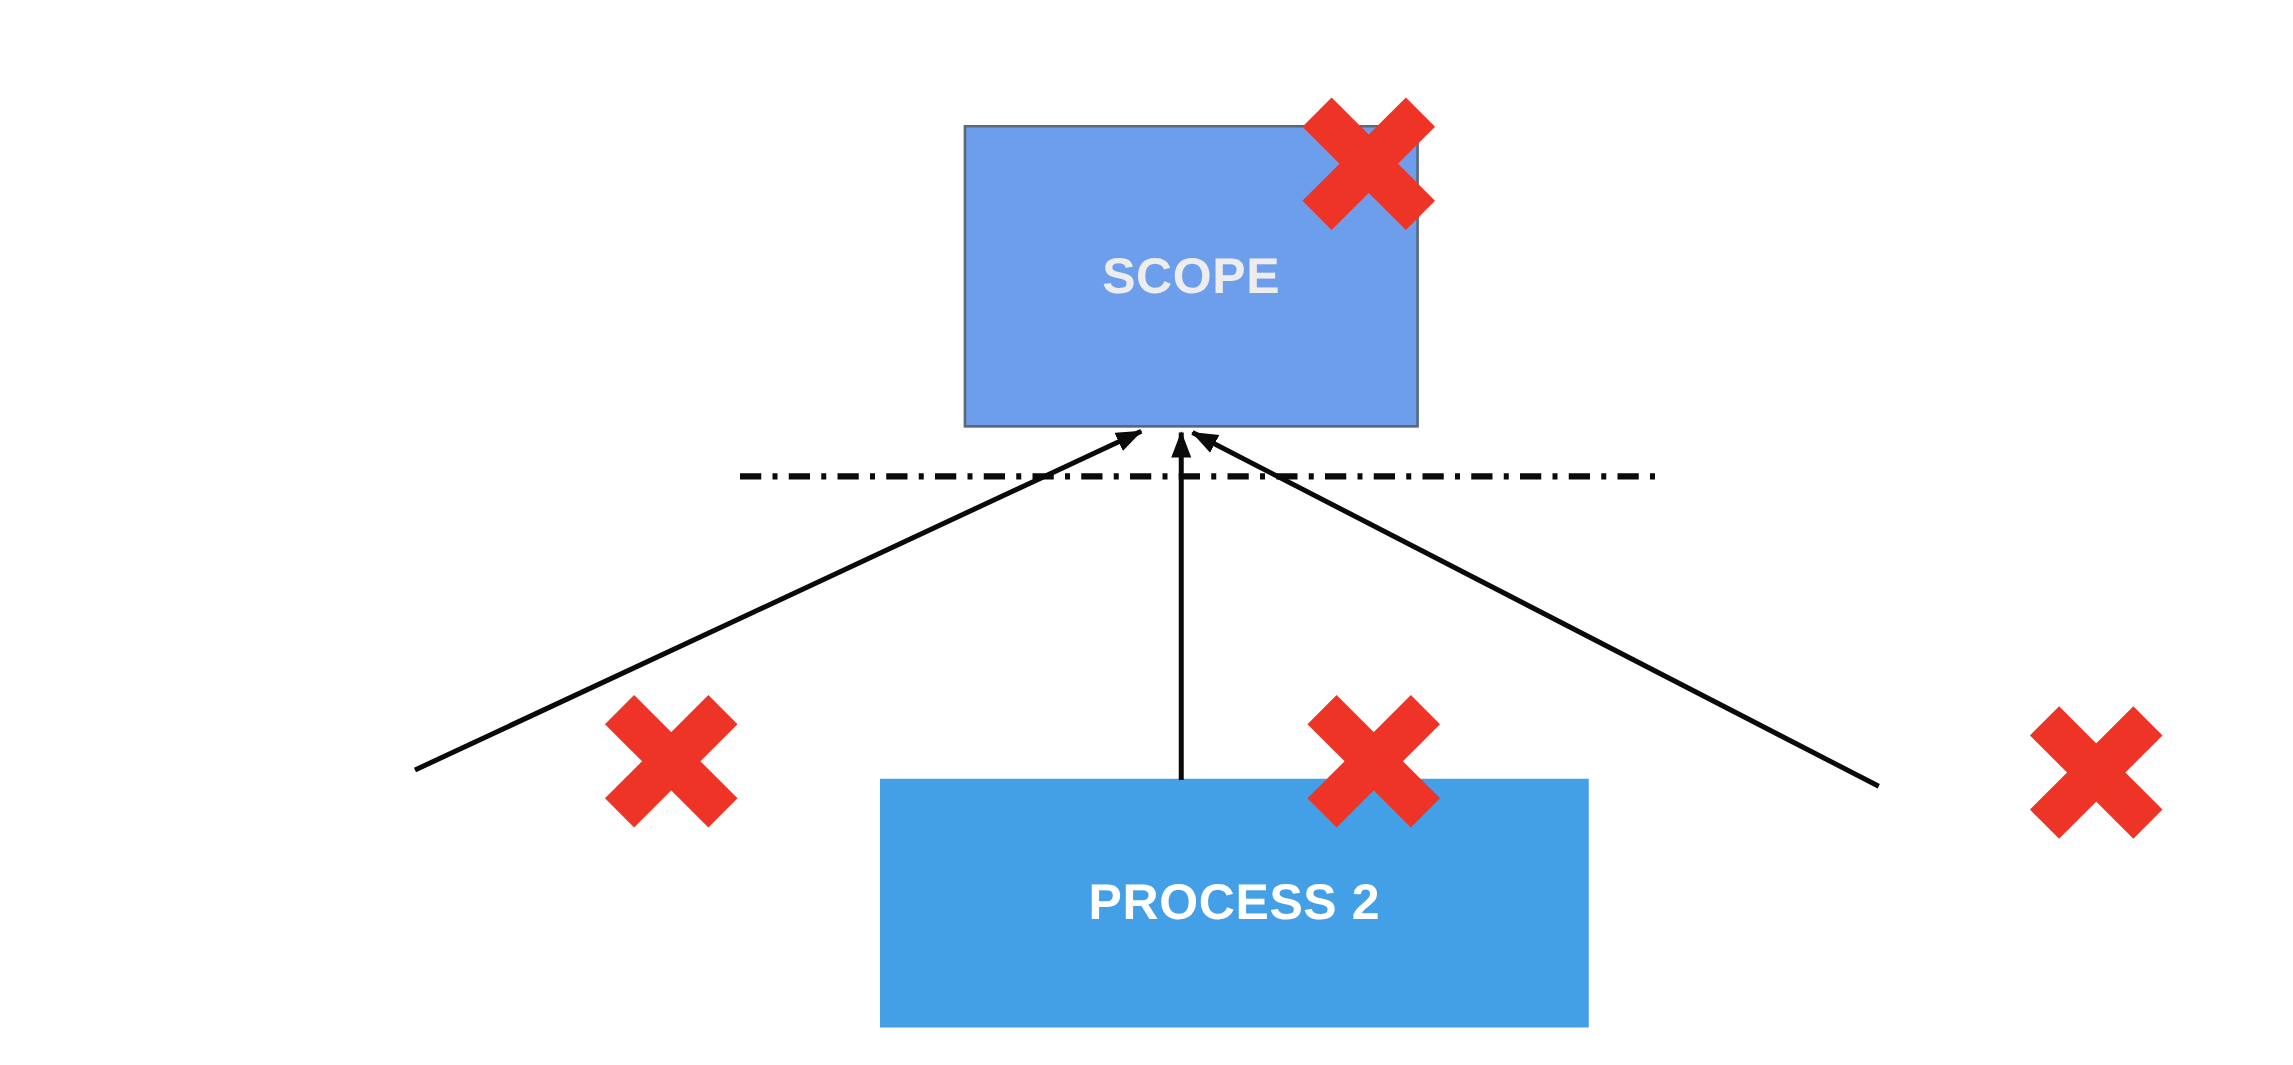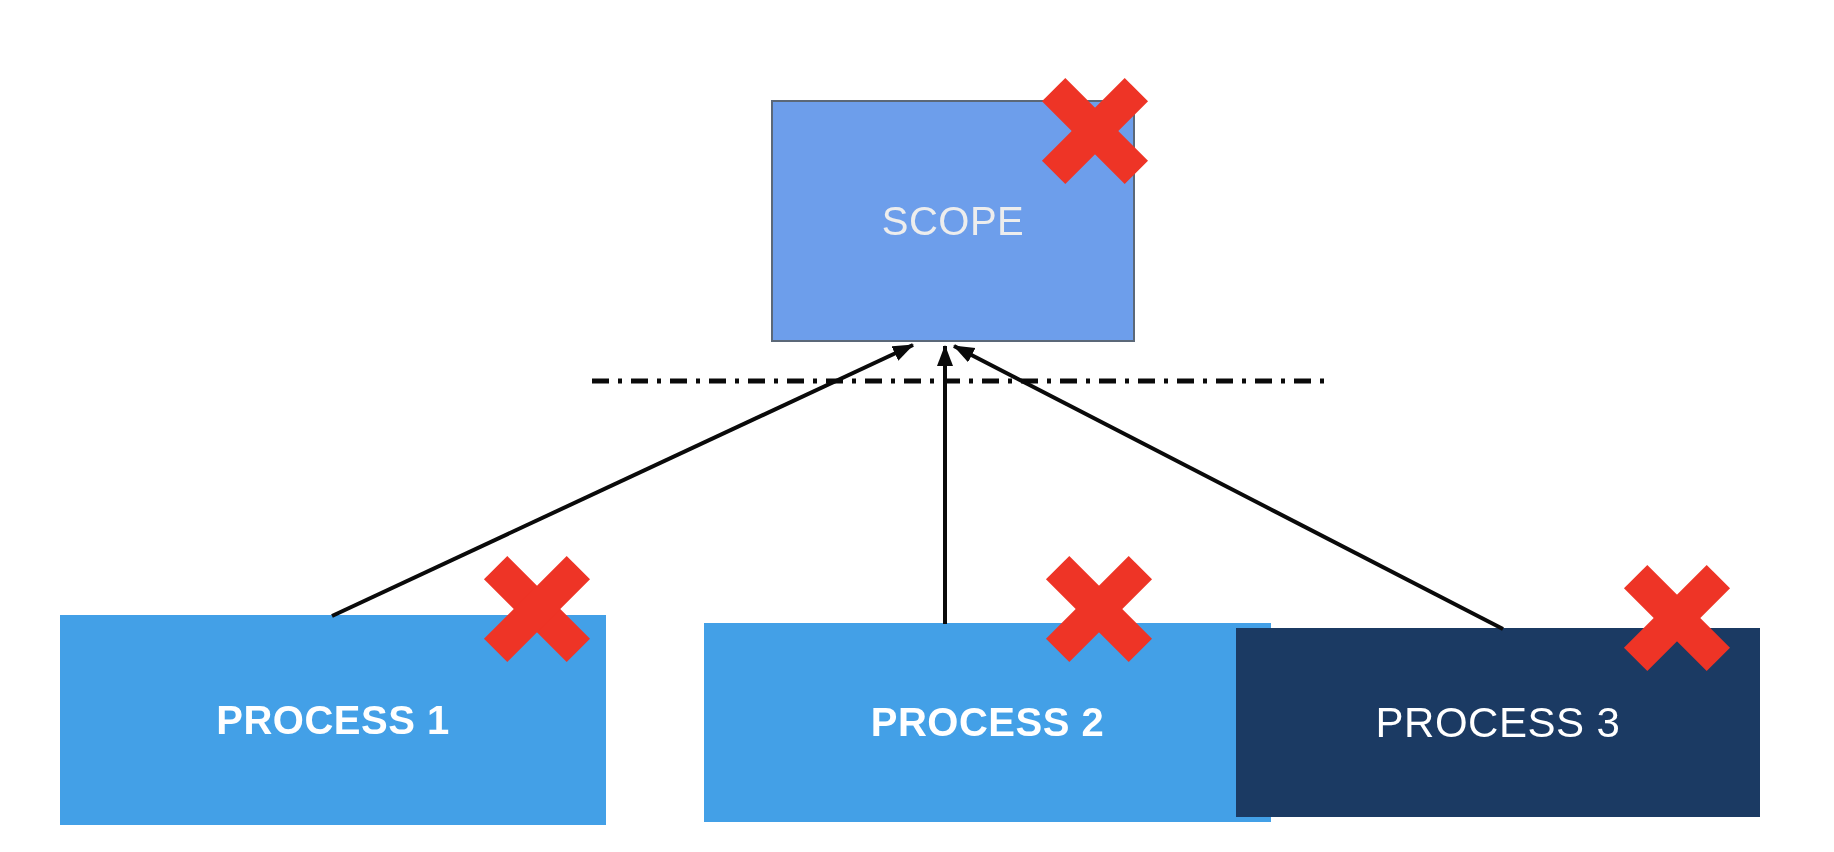--- a/index.html
+++ b/index.html
@@ -24,21 +24,21 @@
     letter-spacing: 0.5px;
   }
   .scope-box {
     left: 771px; top: 100px;
     width: 364px; height: 242px;
     background: var(--scope-fill);
     border: 2px solid var(--scope-border);
     box-sizing: border-box;
     color: var(--scope-text);
     font-size: 40px;
-    font-weight: normal;
+    font-weight: bold;
   }
   .process-box {
     color: var(--process-text);
     font-size: 40px;
     font-weight: bold;
   }
   .process-1 {
     left: 60px; top: 615px;
     width: 546px; height: 210px;
     background: var(--process-fill);
@@ -64,28 +64,22 @@
 </style>
 </head>
 <body>
 
 <div class="canvas">
 
   <div class="box scope-box">
     <span>SCOPE</span>
   </div>
 
-  <div class="box process-box process-1">
-    <span>PROCESS 1</span>
-  </div>
   <div class="box process-box process-2">
     <span>PROCESS 2</span>
-  </div>
-  <div class="box process-box process-3">
-    <span>PROCESS 3</span>
   </div>
 
   <svg class="overlay" viewBox="0 0 1834 852" xmlns="http://www.w3.org/2000/svg">
     <defs>
       <marker id="ah" markerUnits="userSpaceOnUse" markerWidth="26" markerHeight="20" refX="20" refY="8" orient="auto">
         <path d="M0,0 L21,8 L0,16 Z" style="fill:var(--line-black)"></path>
       </marker>
     </defs>
 
     <line x1="592" y1="381" x2="1327" y2="381" style="stroke:var(--line-black)" stroke-width="5" stroke-dasharray="17 9 4 9"></line>

